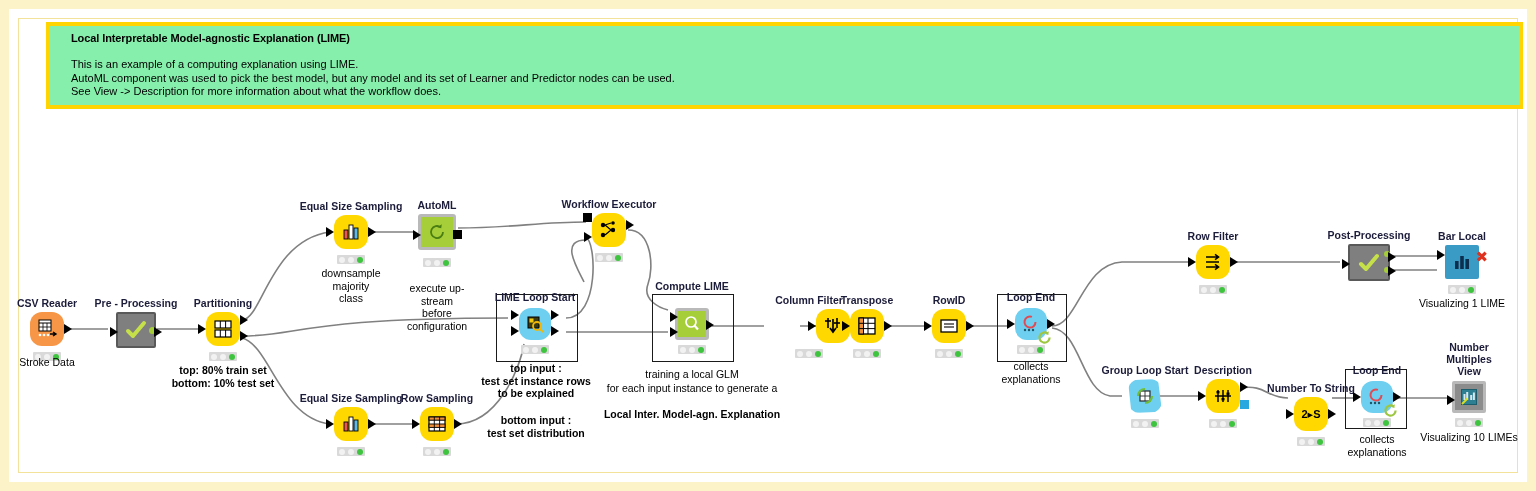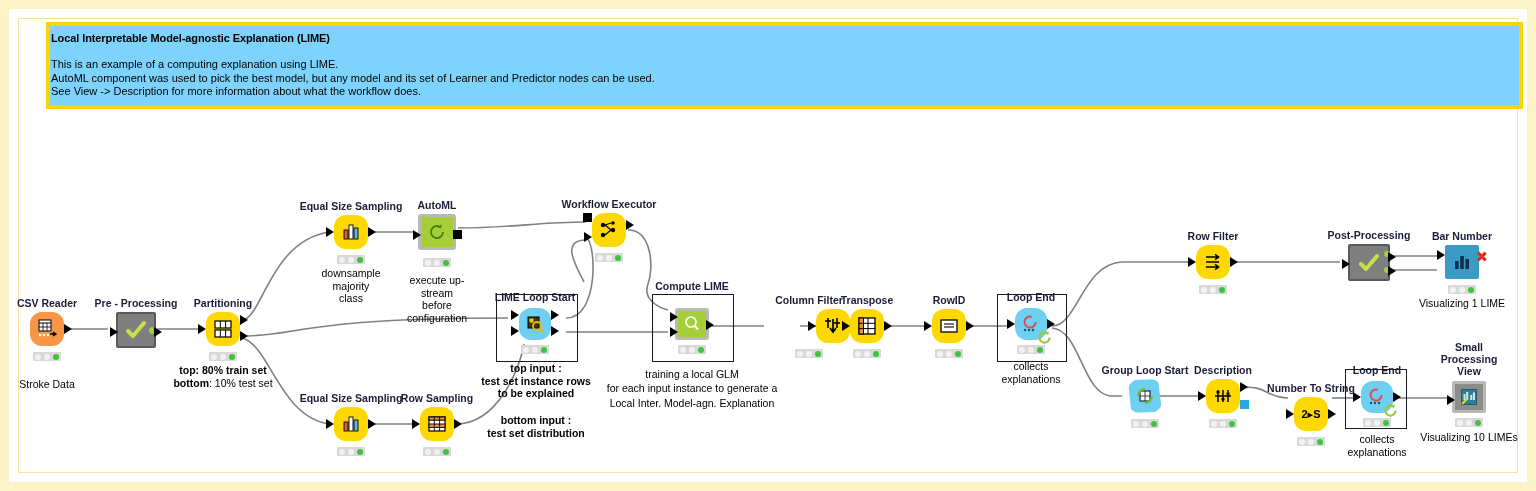--- a/index.html
+++ b/index.html
@@ -7,22 +7,22 @@
        font-family:"Liberation Sans","DejaVu Sans",sans-serif;}
 
   
   #canvas{position:absolute;left:0;top:0;width:1536px;height:491px;
           background:#ffffff;box-sizing:border-box;border:9px solid #fdf3c8;}
   #canvas-inner{position:absolute;left:9px;top:9px;right:9px;bottom:9px;
           background:#ffffff;border:1px solid #f3e39a;box-sizing:border-box;}
 
   
   #note{position:absolute;left:46px;top:22px;width:1477px;height:87px;
-        background:#7dd3fc;border:4px solid #ffd400;box-sizing:border-box;
-        padding:6px 10px 4px 1px;}
+        background:#86efac;border:4px solid #ffd400;box-sizing:border-box;
+        padding:6px 10px 4px 21px;}
   #note .note-title{font-size:11px;font-weight:bold;color:#000;letter-spacing:-.1px;
         line-height:13px;}
   #note .note-body{margin-top:13px;font-size:11px;color:#000;line-height:13.6px;}
 
   
   #wires{position:absolute;left:0;top:0;width:1536px;height:491px;}
 
   
   .node{position:absolute;}
   .nlabel{position:absolute;left:50%;transform:translateX(-50%);
@@ -42,21 +42,21 @@
           border-radius:2px;}
 
   .status{position:absolute;left:50%;transform:translateX(-50%);
           top:100%;margin-top:6px;width:28px;height:9px;background:#d9d9d9;
           border-radius:1px;display:flex;align-items:center;
           justify-content:space-around;padding:0 1px;box-sizing:border-box;}
   .led{width:6px;height:6px;border-radius:50%;background:#f2f2f2;}
   .led.green{background:#3fc43f;}
 
   .sublabel{position:absolute;left:50%;transform:translateX(-50%);
-            top:100%;margin-top:32px;white-space:nowrap;text-align:center;
+            top:100%;margin-top:10px;white-space:nowrap;text-align:center;
             font-size:10.5px;color:#000;line-height:12.5px;font-weight:bold;}
   .sublabel.reg{font-weight:normal;}
 
   
   .pin,.pout{position:absolute;width:0;height:0;top:50%;
         border-top:5px solid transparent;border-bottom:5px solid transparent;}
   .pin{left:-8px;border-left:8px solid #000;transform:translateY(-50%);}
   .pout{right:-8px;border-left:8px solid #000;transform:translateY(-50%);}
   .ptri{position:absolute;width:0;height:0;
         border-top:5px solid transparent;border-bottom:5px solid transparent;
@@ -208,21 +208,21 @@
   <div class="status">
     <span class="led"></span>
     <span class="led"></span>
     <span class="led green"></span>
   </div>
   <div class="sublabel" style="margin-top:18px;">
     <div>
       <span>top</span><span style="font-weight:bold">: 80% train set</span>
     </div>
     <div>
-      <span>bottom</span><span style="font-weight:normal">: 10% test set</span>
+      <span>bottom</span><span style="font-weight:bold">: 10% test set</span>
     </div>
   </div>
 </div>
 
 <div class="node" style="left:334px;top:215px;">
   <div class="nlabel">Equal Size Sampling</div>
   <div class="nbody n-yellow">
     <svg class="ico" width="22" height="22" viewBox="0 0 22 22">
       <rect x="4" y="9" width="4" height="9" fill="#e8554e" stroke="#000" stroke-width=".9"></rect>
       <rect x="9" y="4" width="4" height="14" fill="#ffffff" stroke="#000" stroke-width=".9"></rect>
@@ -248,21 +248,21 @@
       <path d="M15.8 3.2 L15.2 7.2 L11.4 6.3 Z" fill="#4a7d12"></path>
     </svg>
     <span class="ptri" style="left:-8px;top:13px;"></span>
     <span class="psq" style="right:-9px;top:13px;"></span>
   </div>
   <div class="status" style="margin-top:8px;">
     <span class="led"></span>
     <span class="led"></span>
     <span class="led green"></span>
   </div>
-  <div class="sublabel reg" style="margin-top:24px;white-space:pre-line;">execute up-stream
+  <div class="sublabel reg" style="margin-top:32px;white-space:pre-line;">execute up-stream
 before configuration</div>
 </div>
 
 <div class="node" style="left:592px;top:213px;">
   <div class="nlabel">Workflow Executor</div>
   <div class="nbody n-yellow">
     <svg class="ico" width="22" height="22" viewBox="0 0 22 22">
       <circle cx="5" cy="6" r="2.2" fill="#000"></circle>
       <circle cx="5" cy="16" r="2.2" fill="#000"></circle>
       <circle cx="15" cy="11" r="2.2" fill="#000"></circle>
@@ -364,21 +364,21 @@
     <span class="led"></span>
     <span class="led"></span>
     <span class="led green"></span>
   </div>
 </div>
 
 <div style="position:absolute;left:692px;top:368px;transform:translateX(-50%);
             text-align:center;font-size:10.5px;line-height:13.5px;color:#000;white-space:nowrap;">
   <div>training a local GLM</div>
   <div>for each input instance to generate a</div>
-  <div style="margin-top:2px;font-weight:normal;">Local Inter. Model-agn. Explanation</div>
+  <div style="margin-top:13px;font-weight:bold;">Local Inter. Model-agn. Explanation</div>
 </div>
 
 <div class="node" style="left:768px;top:309px;padding-left:48px;">
   <div class="nlabel">Column Filter</div>
   <div class="nbody n-yellow">
     <svg class="ico" width="22" height="22" viewBox="0 0 22 22">
       <line x1="6" y1="3" x2="6" y2="13" stroke="#000" stroke-width="1.6"></line>
       <line x1="3" y1="6" x2="9" y2="6" stroke="#000" stroke-width="1.6"></line>
       <line x1="15" y1="3" x2="15" y2="13" stroke="#000" stroke-width="1.6"></line>
       <line x1="12" y1="8" x2="18" y2="8" stroke="#000" stroke-width="1.6"></line>
@@ -483,21 +483,21 @@
     </svg>
     <span class="ptri" style="left:-8px;top:13px;"></span>
     <span class="psq lime" style="right:-2px;top:5px;width:6px;height:6px;border-radius:50%;"></span>
     <span class="psq lime" style="right:-2px;top:21px;width:6px;height:6px;border-radius:50%;"></span>
     <span class="ptri" style="right:-8px;top:6px;"></span>
     <span class="ptri" style="right:-8px;top:20px;"></span>
   </div>
 </div>
 
 <div class="node" style="left:1445px;top:245px;">
-  <div class="nlabel">Bar Number</div>
+  <div class="nlabel">Bar Local</div>
   <div class="nbody n-blue">
     <svg class="ico" width="22" height="22" viewBox="0 0 22 22">
       <rect x="4" y="10" width="3.6" height="8" fill="#0d2f4f"></rect>
       <rect x="9.2" y="5" width="3.6" height="13" fill="#0d2f4f"></rect>
       <rect x="14.4" y="8" width="3.6" height="10" fill="#0d2f4f"></rect>
     </svg>
     <span class="ptri" style="left:-8px;top:5px;"></span>
     <span class="ptri hollow" style="left:-8px;top:19px;"></span>
     <span class="redx">✖</span>
   </div>
@@ -585,21 +585,21 @@
   <div class="status" style="margin-top:5px;">
     <span class="led"></span>
     <span class="led"></span>
     <span class="led green"></span>
   </div>
   <div class="sublabel reg" style="margin-top:20px;white-space:pre-line;">collects
 explanations</div>
 </div>
 
 <div class="node" style="left:1452px;top:381px;">
-  <div class="nlabel" style="margin-bottom:4px;white-space:pre-line;text-align:center;line-height:12px;">Small Processing
+  <div class="nlabel" style="margin-bottom:4px;white-space:pre-line;text-align:center;line-height:12px;">Number Multiples
 View</div>
   <div class="nbody n-grayc" style="width:34px;height:32px;">
     <svg class="ico" width="20" height="20" viewBox="0 0 20 20">
       <rect x="2.5" y="2.5" width="15" height="15" fill="#2f7f93" stroke="#1d5e6e" stroke-width="1"></rect>
       <rect x="4.5" y="7" width="2" height="6" fill="#d8e8ee"></rect>
       <rect x="7.2" y="5" width="2" height="8" fill="#d8e8ee"></rect>
       <rect x="11.2" y="8" width="2" height="5" fill="#d8e8ee"></rect>
       <rect x="13.9" y="5.5" width="2" height="7.5" fill="#d8e8ee"></rect>
       <path d="M3 17 L8 12" stroke="#d9e021" stroke-width="2"></path>
       <path d="M7.6 10.6 L9.2 12.8 L6.2 13 Z" fill="#d9e021"></path>

